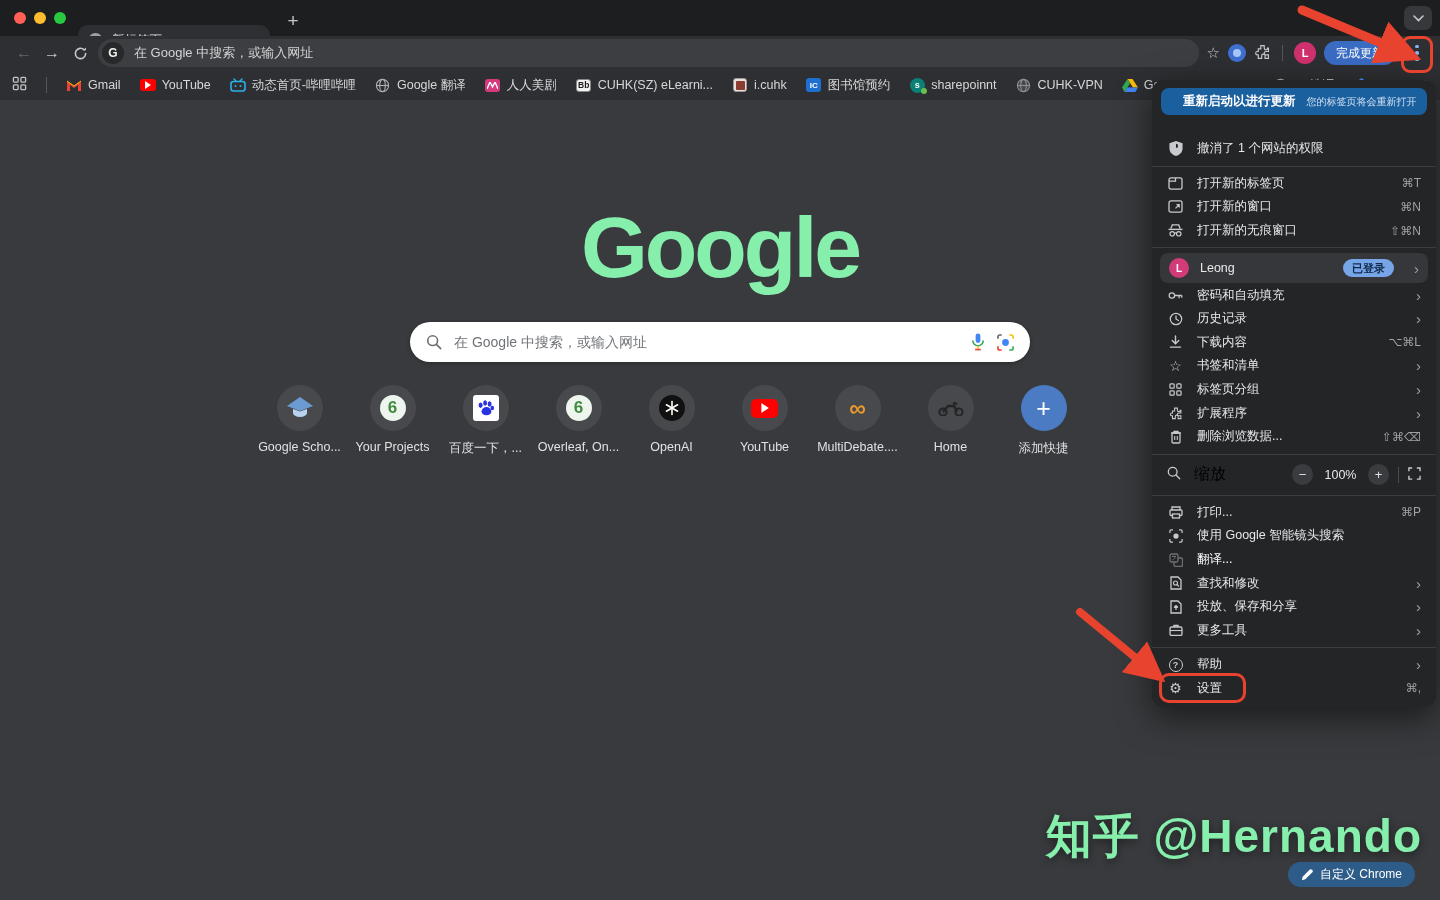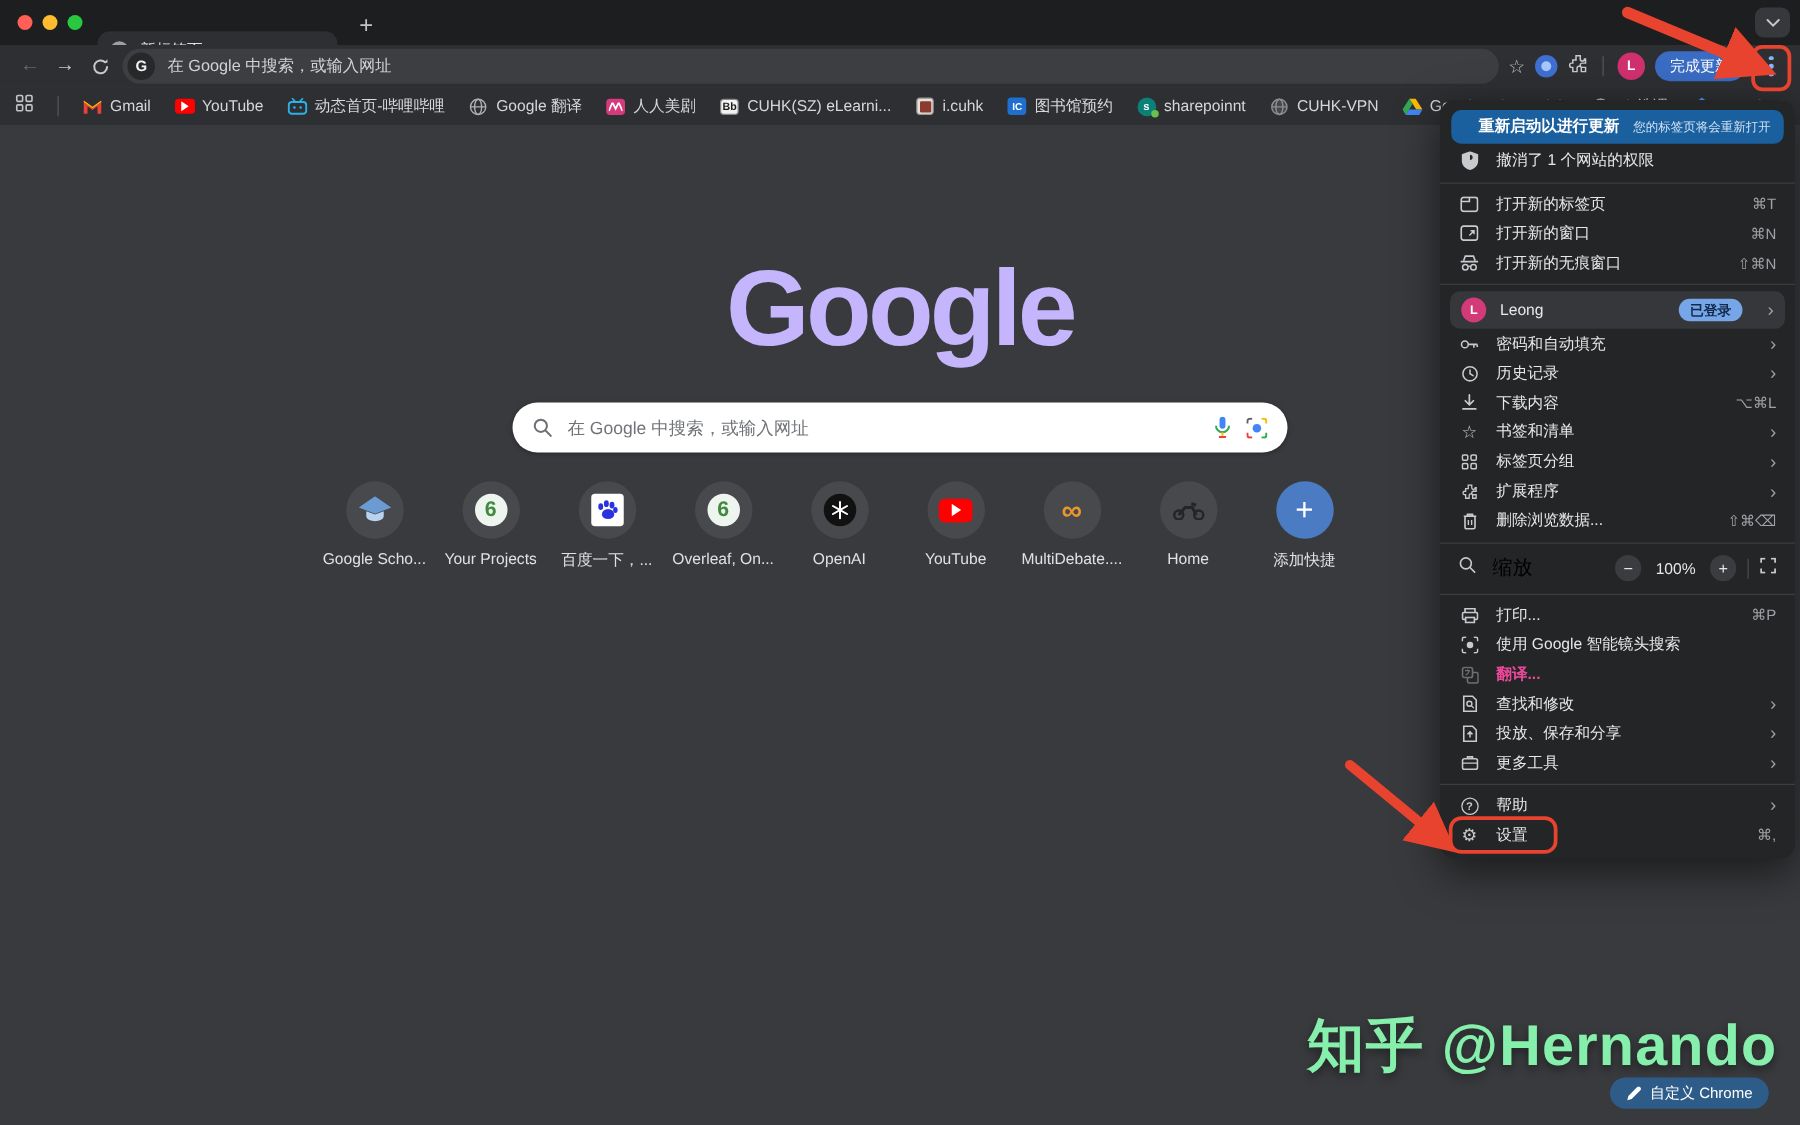--- a/index.html
+++ b/index.html
@@ -49,21 +49,21 @@
   
   .bmbar { position:absolute; left:0; top:70px; width:1440px; height:30px; background:#2e2f32;
     display:flex; align-items:center; padding:0 12px; gap:19px; overflow:hidden; }
   .bm { display:flex; align-items:center; gap:6px; flex:0 0 auto; }
   .bm-label { color:#d6d7d9; font-size:12.5px; white-space:nowrap; }
   .fav { width:16px; height:16px; display:flex; align-items:center; justify-content:center; flex:0 0 auto; }
   .bm-div { width:1px; height:16px; background:#55565a; flex:0 0 auto; }
 
   
   .page { position:absolute; left:0; top:100px; width:1440px; height:800px; }
-  .glogo { position:absolute; left:0; width:1440px; top:98px; text-align:center; color:#c4b5fd;
+  .glogo { position:absolute; left:0; width:1440px; top:98px; text-align:center; color:#86efac;
     font-size:86px; font-weight:bold; letter-spacing:-3px; }
   .searchbox { position:absolute; left:410px; top:222px; width:620px; height:40px; background:#fff;
     border-radius:20px; display:flex; align-items:center; padding:0 16px; gap:12px;
     box-shadow:0 1px 4px rgba(0,0,0,.3); }
   .searchbox input { flex:1; border:none; outline:none; font-size:14px; color:#3c4043; background:transparent;
     font-family:"Liberation Sans","DejaVu Sans",sans-serif; }
   .searchbox input::placeholder { color:#707378; }
   .shortcuts { position:absolute; left:253px; top:285px; width:934px; display:flex; }
   .sc-item { width:93px; display:flex; flex-direction:column; align-items:center; gap:9px; }
   .sc-circle { width:46px; height:46px; border-radius:50%; background:#47494c; display:flex;
@@ -74,25 +74,25 @@
     text-shadow:0 3px 8px rgba(0,0,0,.45); letter-spacing:1px; z-index:40; white-space:nowrap; }
   .customize { position:absolute; right:25px; top:762px; height:25px; background:#2e5c88; border-radius:13px;
     color:#fff; font-size:12px; display:flex; align-items:center; gap:7px; padding:0 13px; z-index:41; }
 
   
   .menu { position:absolute; left:1152px; top:80px; width:284px; background:#232527; border-radius:12px;
     box-shadow:0 10px 34px rgba(0,0,0,.55); padding:8px 0 7px; z-index:50; }
   .mrow { display:flex; align-items:center; height:23.6px; padding:0 15px; gap:13px; }
   .mrow .ic { width:17px; display:flex; align-items:center; justify-content:center; color:#c9cacd; font-size:13px; }
   .mrow .lbl { font-size:12.5px; color:#e6e7e9; white-space:nowrap; }
-  .mrow.disabled .lbl { color:#ec4899;font-weight:bold; } .mrow.disabled .ic { opacity:.45; }
+  .mrow.disabled .lbl { color:#ffffff; } .mrow.disabled .ic { opacity:.45; }
   .sc-key { margin-left:auto; font-size:12px; color:#a0a2a5; white-space:nowrap; }
   .chev { margin-left:auto; color:#9ea0a3; font-size:15px; line-height:1; }
   .mdiv { height:1px; background:#3c3d3f; margin:5px 0; }
-  .update-row { margin:0 9px 2px; height:27px; background:#1a5f9e; border-radius:8px; display:flex;
+  .update-row { margin:0 9px 22px; height:27px; background:#1a5f9e; border-radius:8px; display:flex;
     align-items:center; padding:0 11px; gap:11px; }
   .update-row .t1 { color:#fff; font-size:12.5px; font-weight:bold; white-space:nowrap; }
   .update-row .t2 { color:#cfe0f2; font-size:10px; white-space:nowrap; }
   .profile-row { margin:0 8px; height:30px; background:#35373b; border-radius:8px; display:flex;
     align-items:center; padding:0 9px; gap:11px; }
   .p-avatar { width:20px; height:20px; border-radius:50%; background:#d23a78; color:#fff; font-size:10px;
     font-weight:bold; display:flex; align-items:center; justify-content:center; }
   .p-name { color:#e8e9eb; font-size:12.5px; }
   .p-badge { margin-left:auto; background:#76a5e8; color:#11294a; font-size:11px; border-radius:9px;
     height:18px; display:flex; align-items:center; padding:0 9px; font-weight:bold; }

